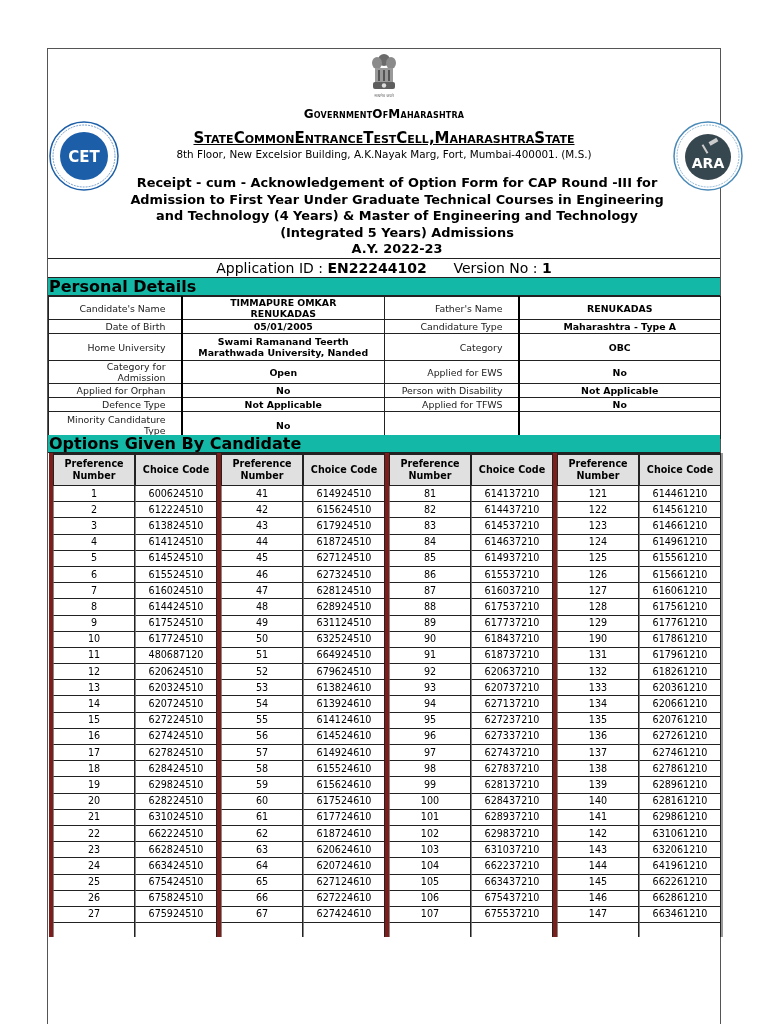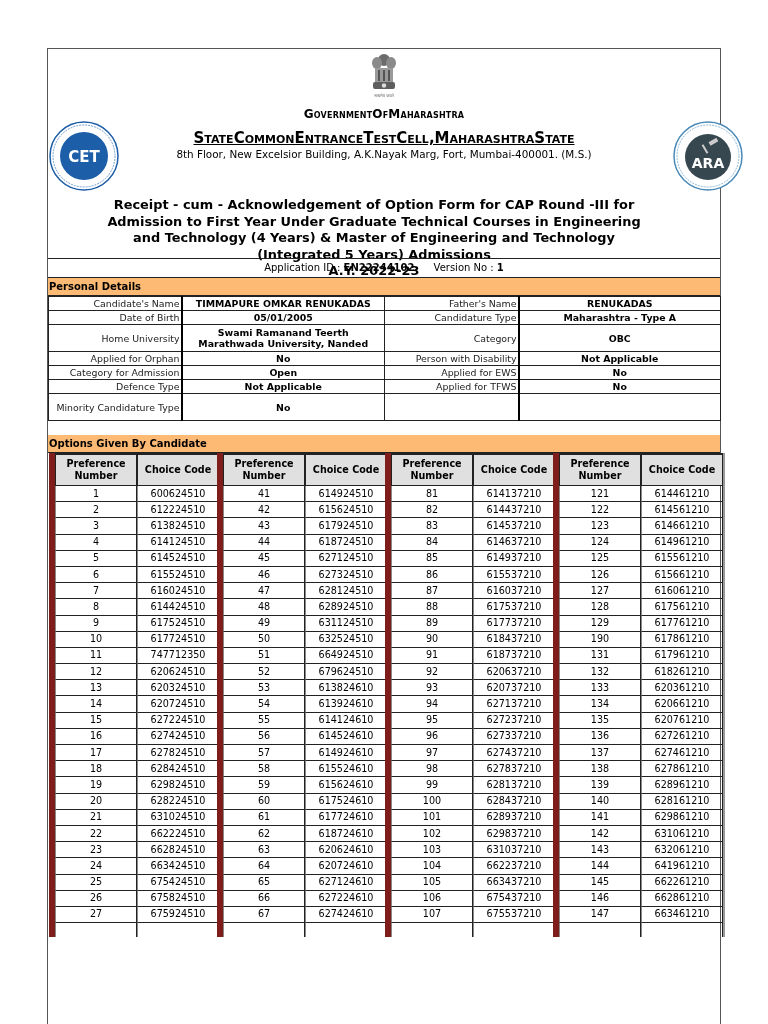--- a/index.html
+++ b/index.html
@@ -9,40 +9,40 @@
            border: 1px solid #555; border-bottom: none; box-sizing: border-box; }
   .header { position: absolute; left: 0; top: 0; width: 672px; height: 209px; }
   .emblem { position: absolute; left: 319px; top: 3px; width: 34px; height: 48px; }
   .gov-title { position: absolute; left: 0; width: 672px; top: 58px; text-align: center;
                font-weight: bold; font-size: 12px; letter-spacing: 0.2px; }
   .cell-title { position: absolute; left: 0; width: 672px; top: 80px; text-align: center;
                 font-weight: bold; font-size: 15px; text-decoration: underline; }
   .sc { font-variant: small-caps; }
   .address { position: absolute; left: 0; width: 672px; top: 99px; text-align: center;
              font-weight: normal; font-size: 10.4px; }
-  .receipt { position: absolute; left: 50px; width: 552px; top: 126px; text-align: center;
-             font-weight: bold; font-size: 12.9px; line-height: 16.6px; margin-top: 22px; }
+  .receipt { position: absolute; left: 73px; width: 552px; top: 126px; text-align: center;
+             font-weight: bold; font-size: 12.9px; line-height: 16.6px; }
   .logo-left { position: absolute; left: 0px; top: 71px; width: 72px; height: 72px; }
   .logo-right { position: absolute; left: 624px; top: 71px; width: 72px; height: 72px; }
   .appid-row { position: absolute; left: 0; top: 209px; width: 672px; height: 20px;
                border-top: 1px solid #222; border-bottom: 1px solid #222; box-sizing: border-box;
-               text-align: center; font-size: 10px; line-height: 18px; }
+               text-align: center; font-size: 14px; line-height: 18px; }
   .appid-row b { font-weight: bold; }
-  .section-bar { position: absolute; left: 0; width: 672px; background: #fdba74;
-                 font-weight: bold; font-size: 10px; padding-left: 1px; box-sizing: border-box;
+  .section-bar { position: absolute; left: 0; width: 672px; background: #14b8a6;
+                 font-weight: bold; font-size: 16px; padding-left: 1px; box-sizing: border-box;
                  border-bottom: 1px solid #222; }
   .pd { position: absolute; left: 0; top: 247px; width: 672px; border-collapse: collapse;
         table-layout: fixed; font-size: 9.4px; }
-  .pd td { border: 1px solid #222; padding: 0 1px; height: 13px; line-height: 11px; margin-left: 14px; }
+  .pd td { border: 1px solid #222; padding: 0 15px; height: 13px; line-height: 11px; margin-left: 14px; }
   .pd td.lbl { text-align: right; color: #222; }
   .pd td.val { font-weight: bold; border-left: 2px solid #000; text-align: center; }
   .pd tr.tall td { height: 26px; }
   .opt-wrap { position: absolute; left: 1px; top: 404px; width: 671px; height: 600px; }
   .opt { position: absolute; top: 0; width: 166px; border-collapse: separate; border-spacing: 0;
-         table-layout: fixed; border-left: 6px solid #7f1d1d; border-right: 2px solid #999;
+         table-layout: fixed; border-left: 4px solid #7f1d1d; border-right: 2px solid #999;
          font-size: 9.6px; }
   .opt th { background: #e0e0e0; font-weight: bold; font-size: 9.6px; height: 30px;
             line-height: 12px; border: 1px solid #222; border-top: 2px solid #222; padding: 0; }
   .opt td { text-align: center; height: 15.2px; line-height: 14px; border-bottom: 1px solid #222;
             border-right: 1px solid #222; border-left: 1px solid #888; padding: 0; }
   .opt tr.stub td { height: 14px; border-bottom: none; }
   .icon-svg { display: block; width: 100%; height: 100%; }
 </style>
 </head>
 <body>
@@ -122,30 +122,30 @@
           <td class="lbl">Candidature Type</td>
           <td class="val">Maharashtra - Type A</td>
         </tr>
         <tr class="tall">
           <td class="lbl">Home University</td>
           <td class="val">Swami Ramanand Teerth Marathwada University, Nanded</td>
           <td class="lbl">Category</td>
           <td class="val">OBC</td>
         </tr>
         <tr>
+          <td class="lbl">Category for Admission</td>
+          <td class="val">Open</td>
+          <td class="lbl">Applied for EWS</td>
+          <td class="val">No</td>
+        </tr>
+        <tr>
           <td class="lbl">Applied for Orphan</td>
           <td class="val">No</td>
           <td class="lbl">Person with Disability</td>
           <td class="val">Not Applicable</td>
-        </tr>
-        <tr>
-          <td class="lbl">Category for Admission</td>
-          <td class="val">Open</td>
-          <td class="lbl">Applied for EWS</td>
-          <td class="val">No</td>
         </tr>
         <tr>
           <td class="lbl">Defence Type</td>
           <td class="val">Not Applicable</td>
           <td class="lbl">Applied for TFWS</td>
           <td class="val">No</td>
         </tr>
         <tr class="tall">
           <td class="lbl">Minority Candidature Type</td>
           <td class="val">No</td>
@@ -205,21 +205,21 @@
           <tr>
             <td>9</td>
             <td>617524510</td>
           </tr>
           <tr>
             <td>10</td>
             <td>617724510</td>
           </tr>
           <tr>
             <td>11</td>
-            <td>747712350</td>
+            <td>480687120</td>
           </tr>
           <tr>
             <td>12</td>
             <td>620624510</td>
           </tr>
           <tr>
             <td>13</td>
             <td>620324510</td>
           </tr>
           <tr>

